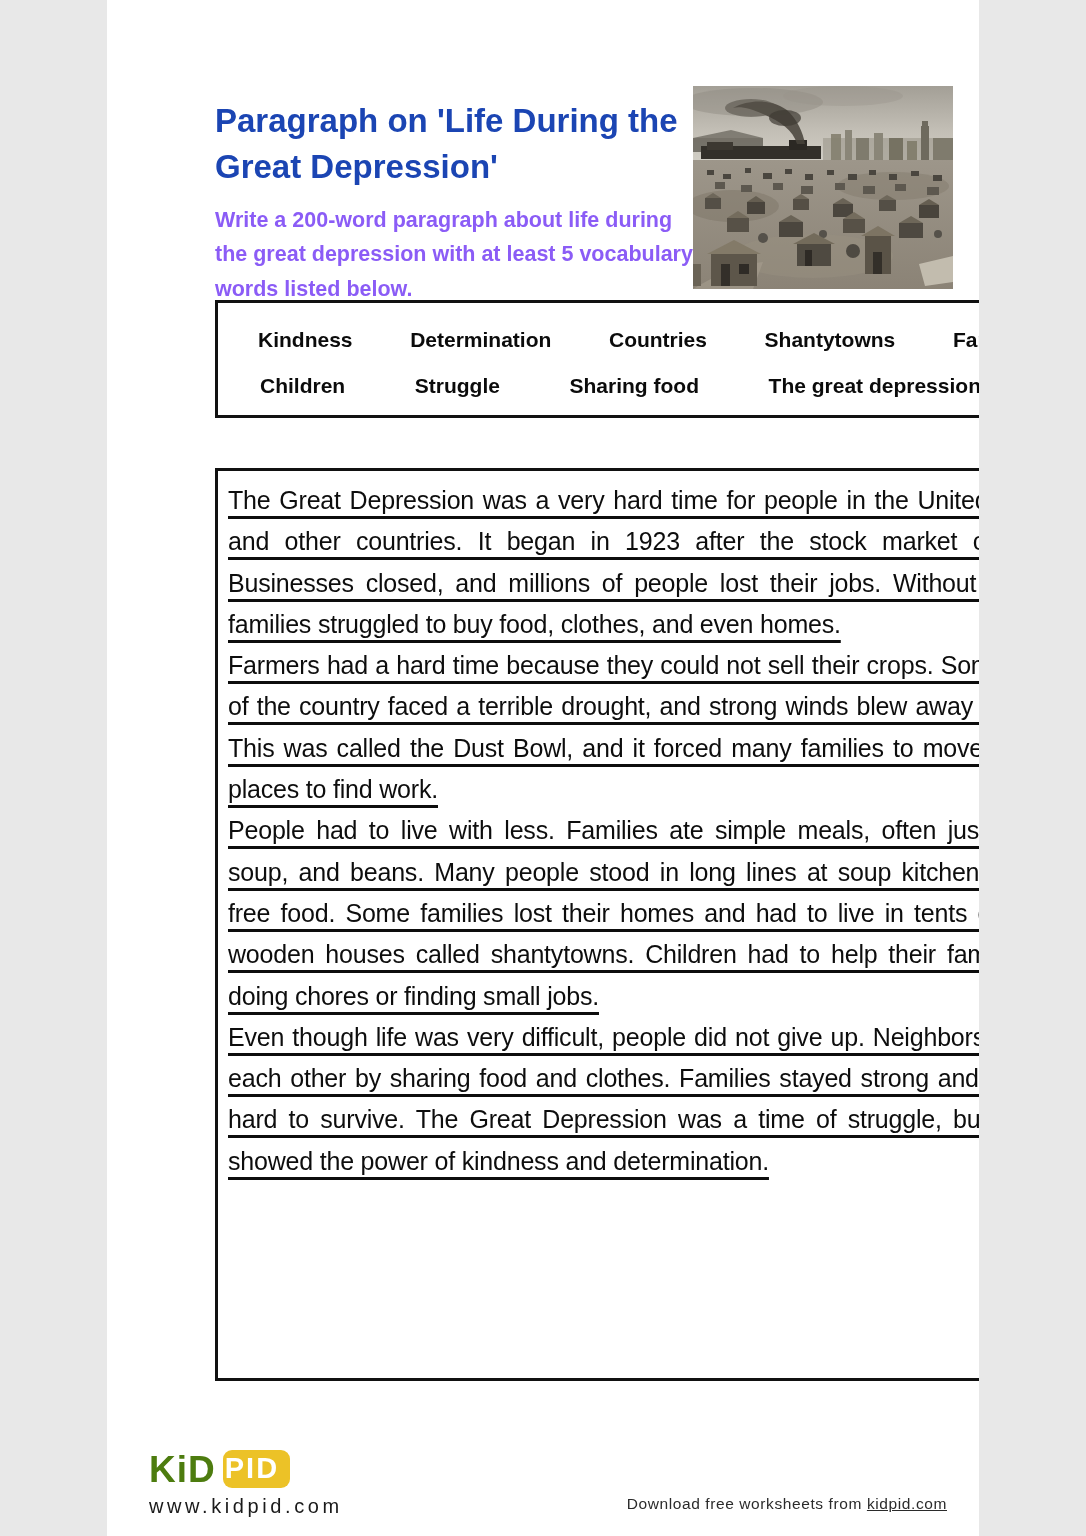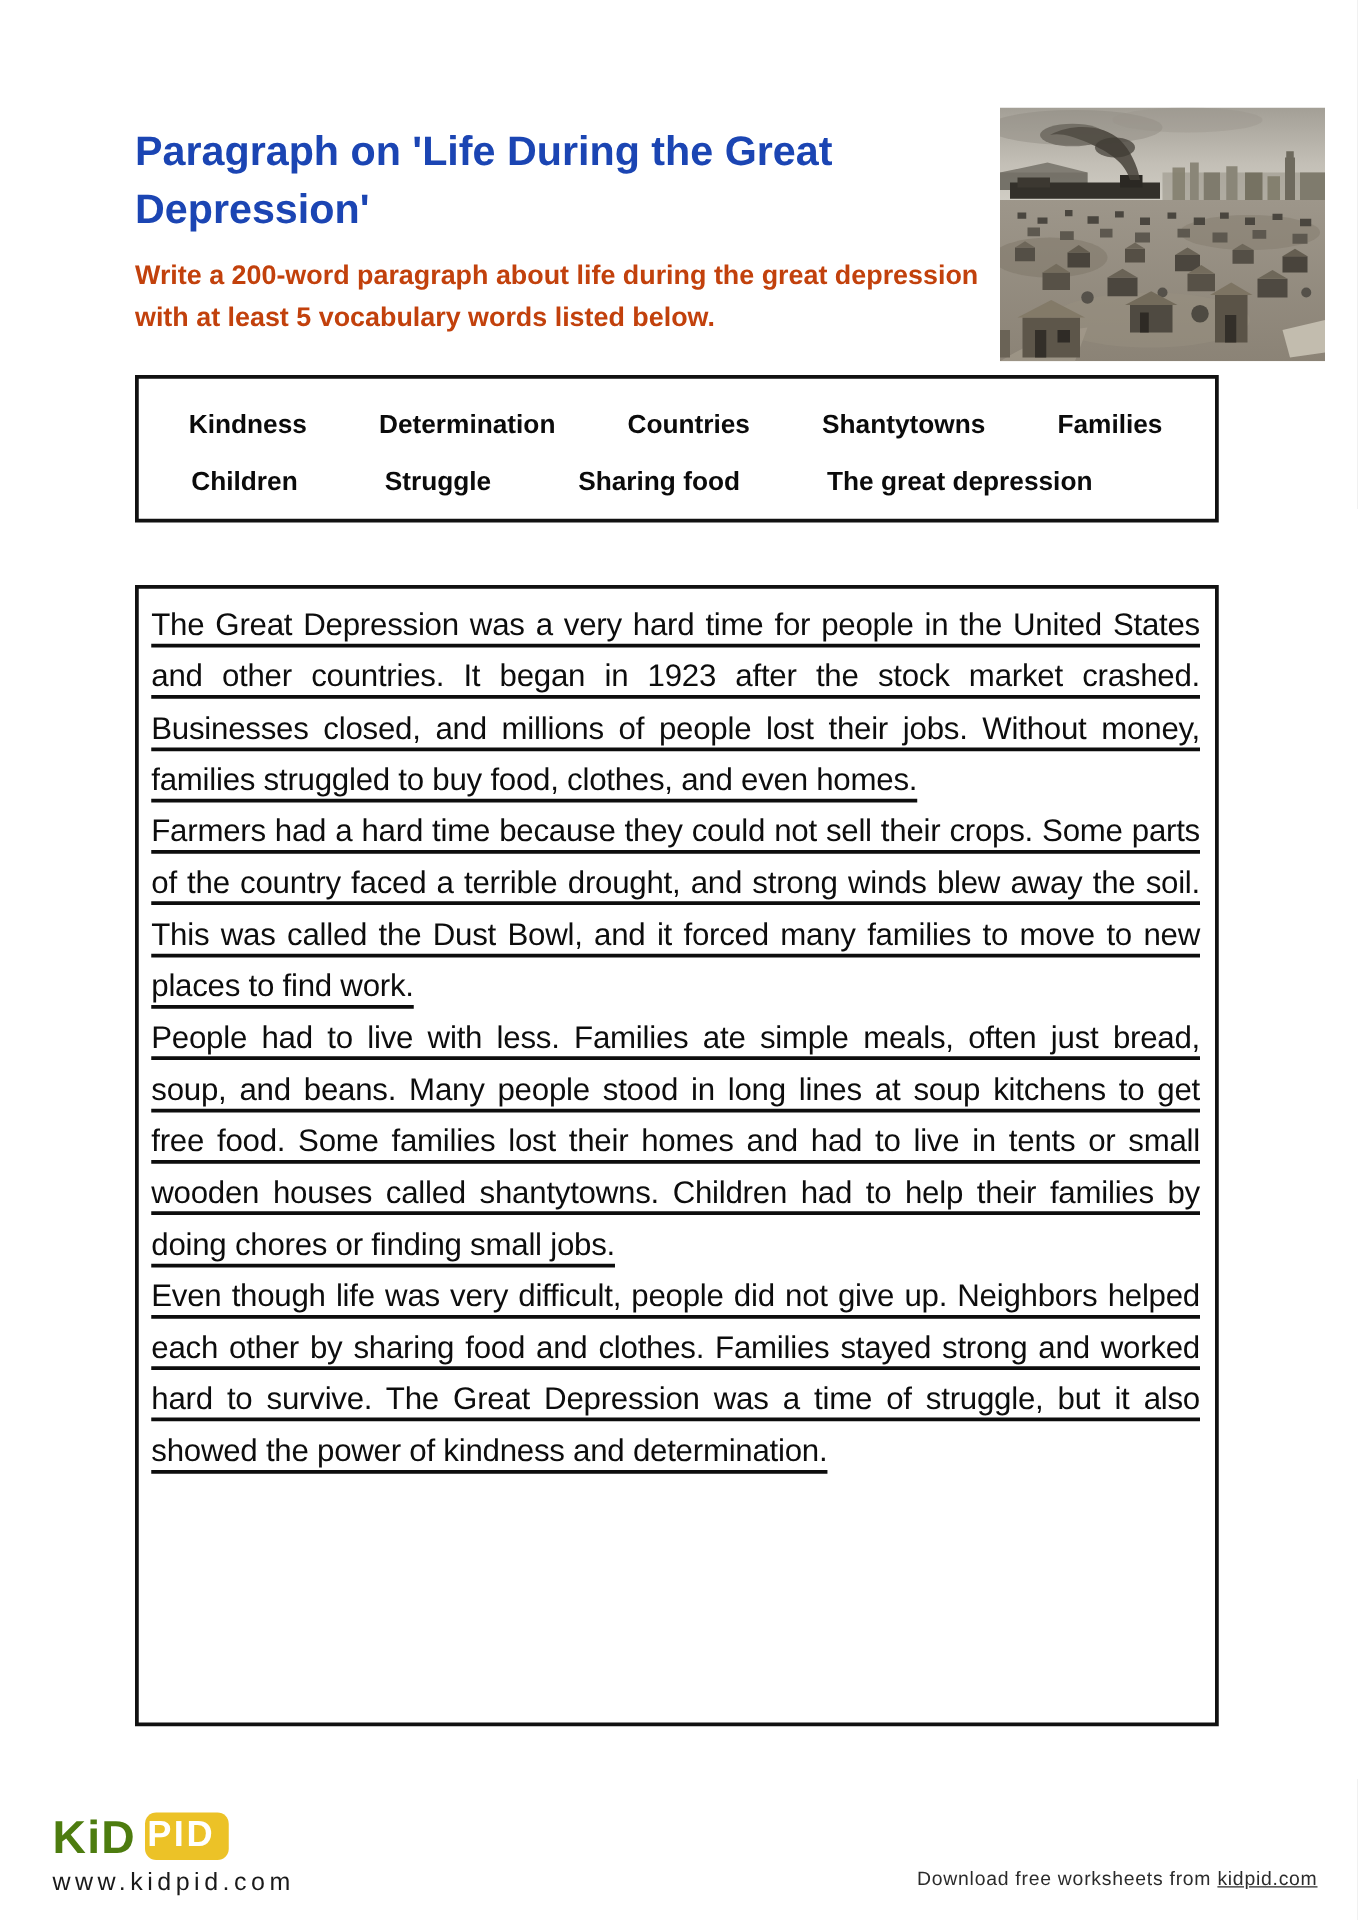--- a/index.html
+++ b/index.html
@@ -1,38 +1,38 @@
 <!DOCTYPE html>
 <html><head>
 <meta charset="utf-8">
 <style>
   * { margin:0; padding:0; box-sizing:border-box; }
   html,body { background:#e8e8e8; }
   .page {
     position:relative;
-    width:1086px; height:1536px;
+    width:872px; height:1536px;
     background:#ffffff;
     font-family:"Liberation Sans", sans-serif;
     overflow:hidden;
     margin:0 auto;
   }
 
   
   .header {
     position:absolute; left:108px; top:86px; right:26px;
     display:flex; justify-content:space-between; align-items:flex-start;
   }
   .header-text { width:690px; }
   .page-title {
     color:#1b45b3;
     font-size:33px; font-weight:800; line-height:1.38;
     letter-spacing:0px; margin-top:12px;
   }
   .page-instructions {
-    color:#c2410c;
+    color:#8b5cf6;
     font-size:21.5px; font-weight:700; line-height:1.6;
     margin-top:14px;
   }
   .photo-wrap { width:260px; height:203px; flex:0 0 auto; }
   .photo-wrap svg { display:block; width:100%; height:100%; }
 
   
   .vocab-box {
     position:absolute; left:108px; top:300px; width:867px; height:118px;
     border:3px solid #111;

